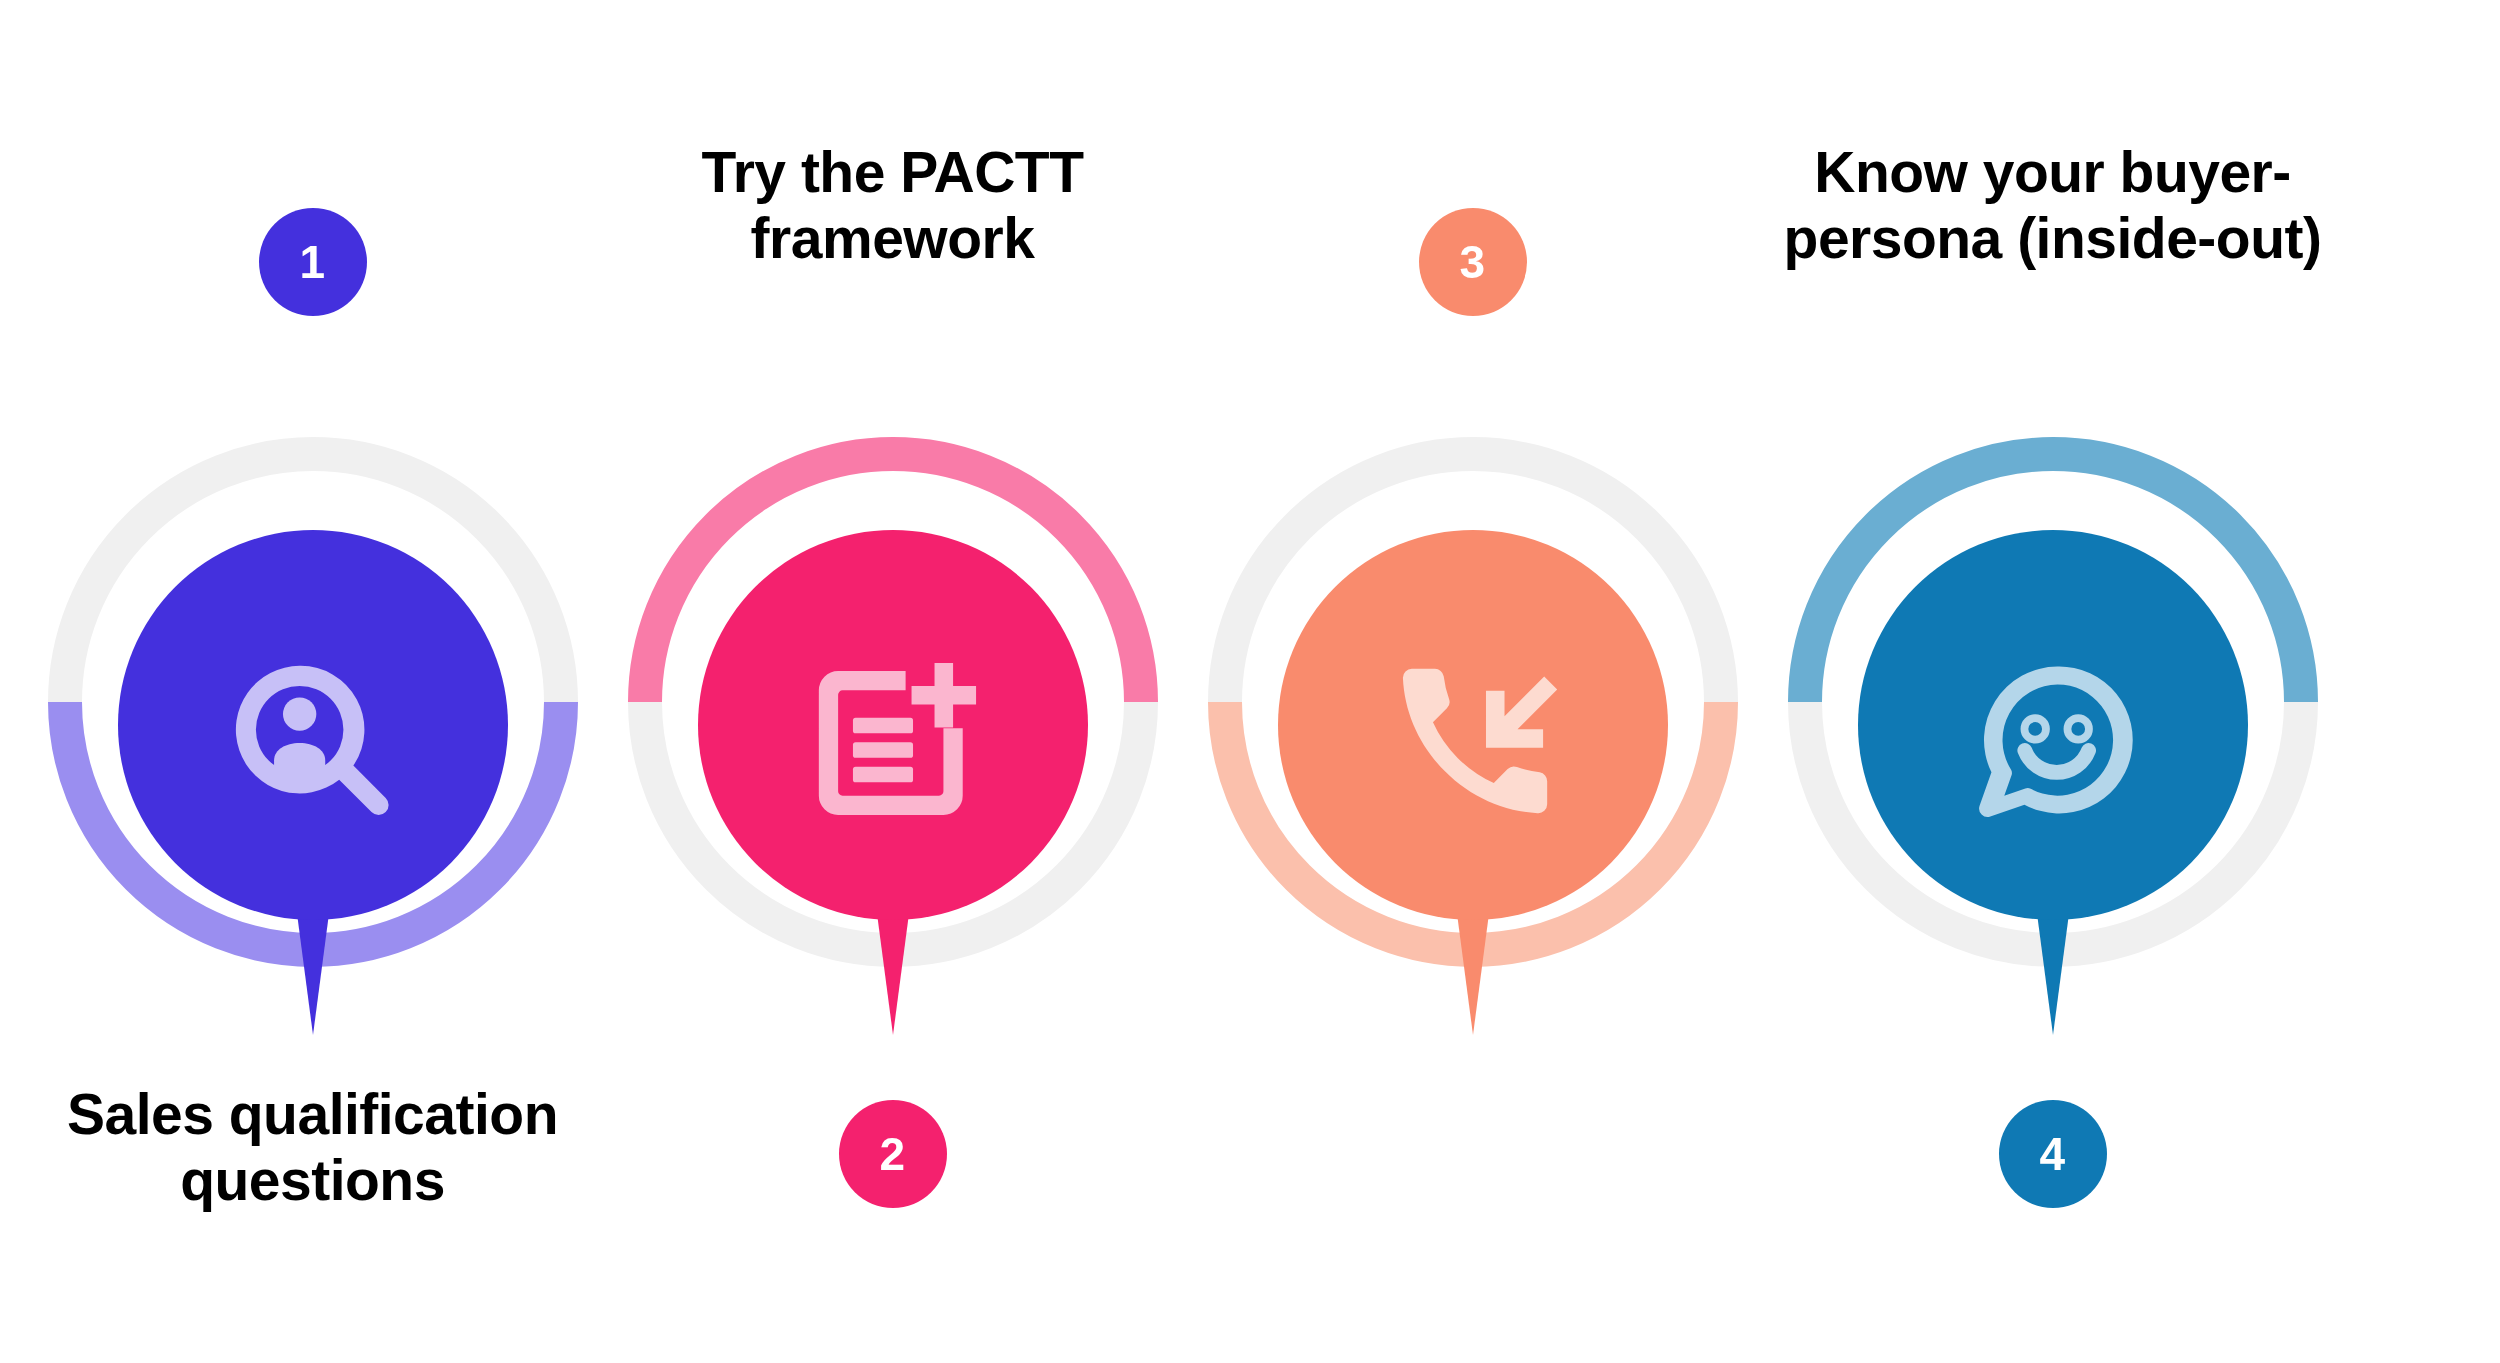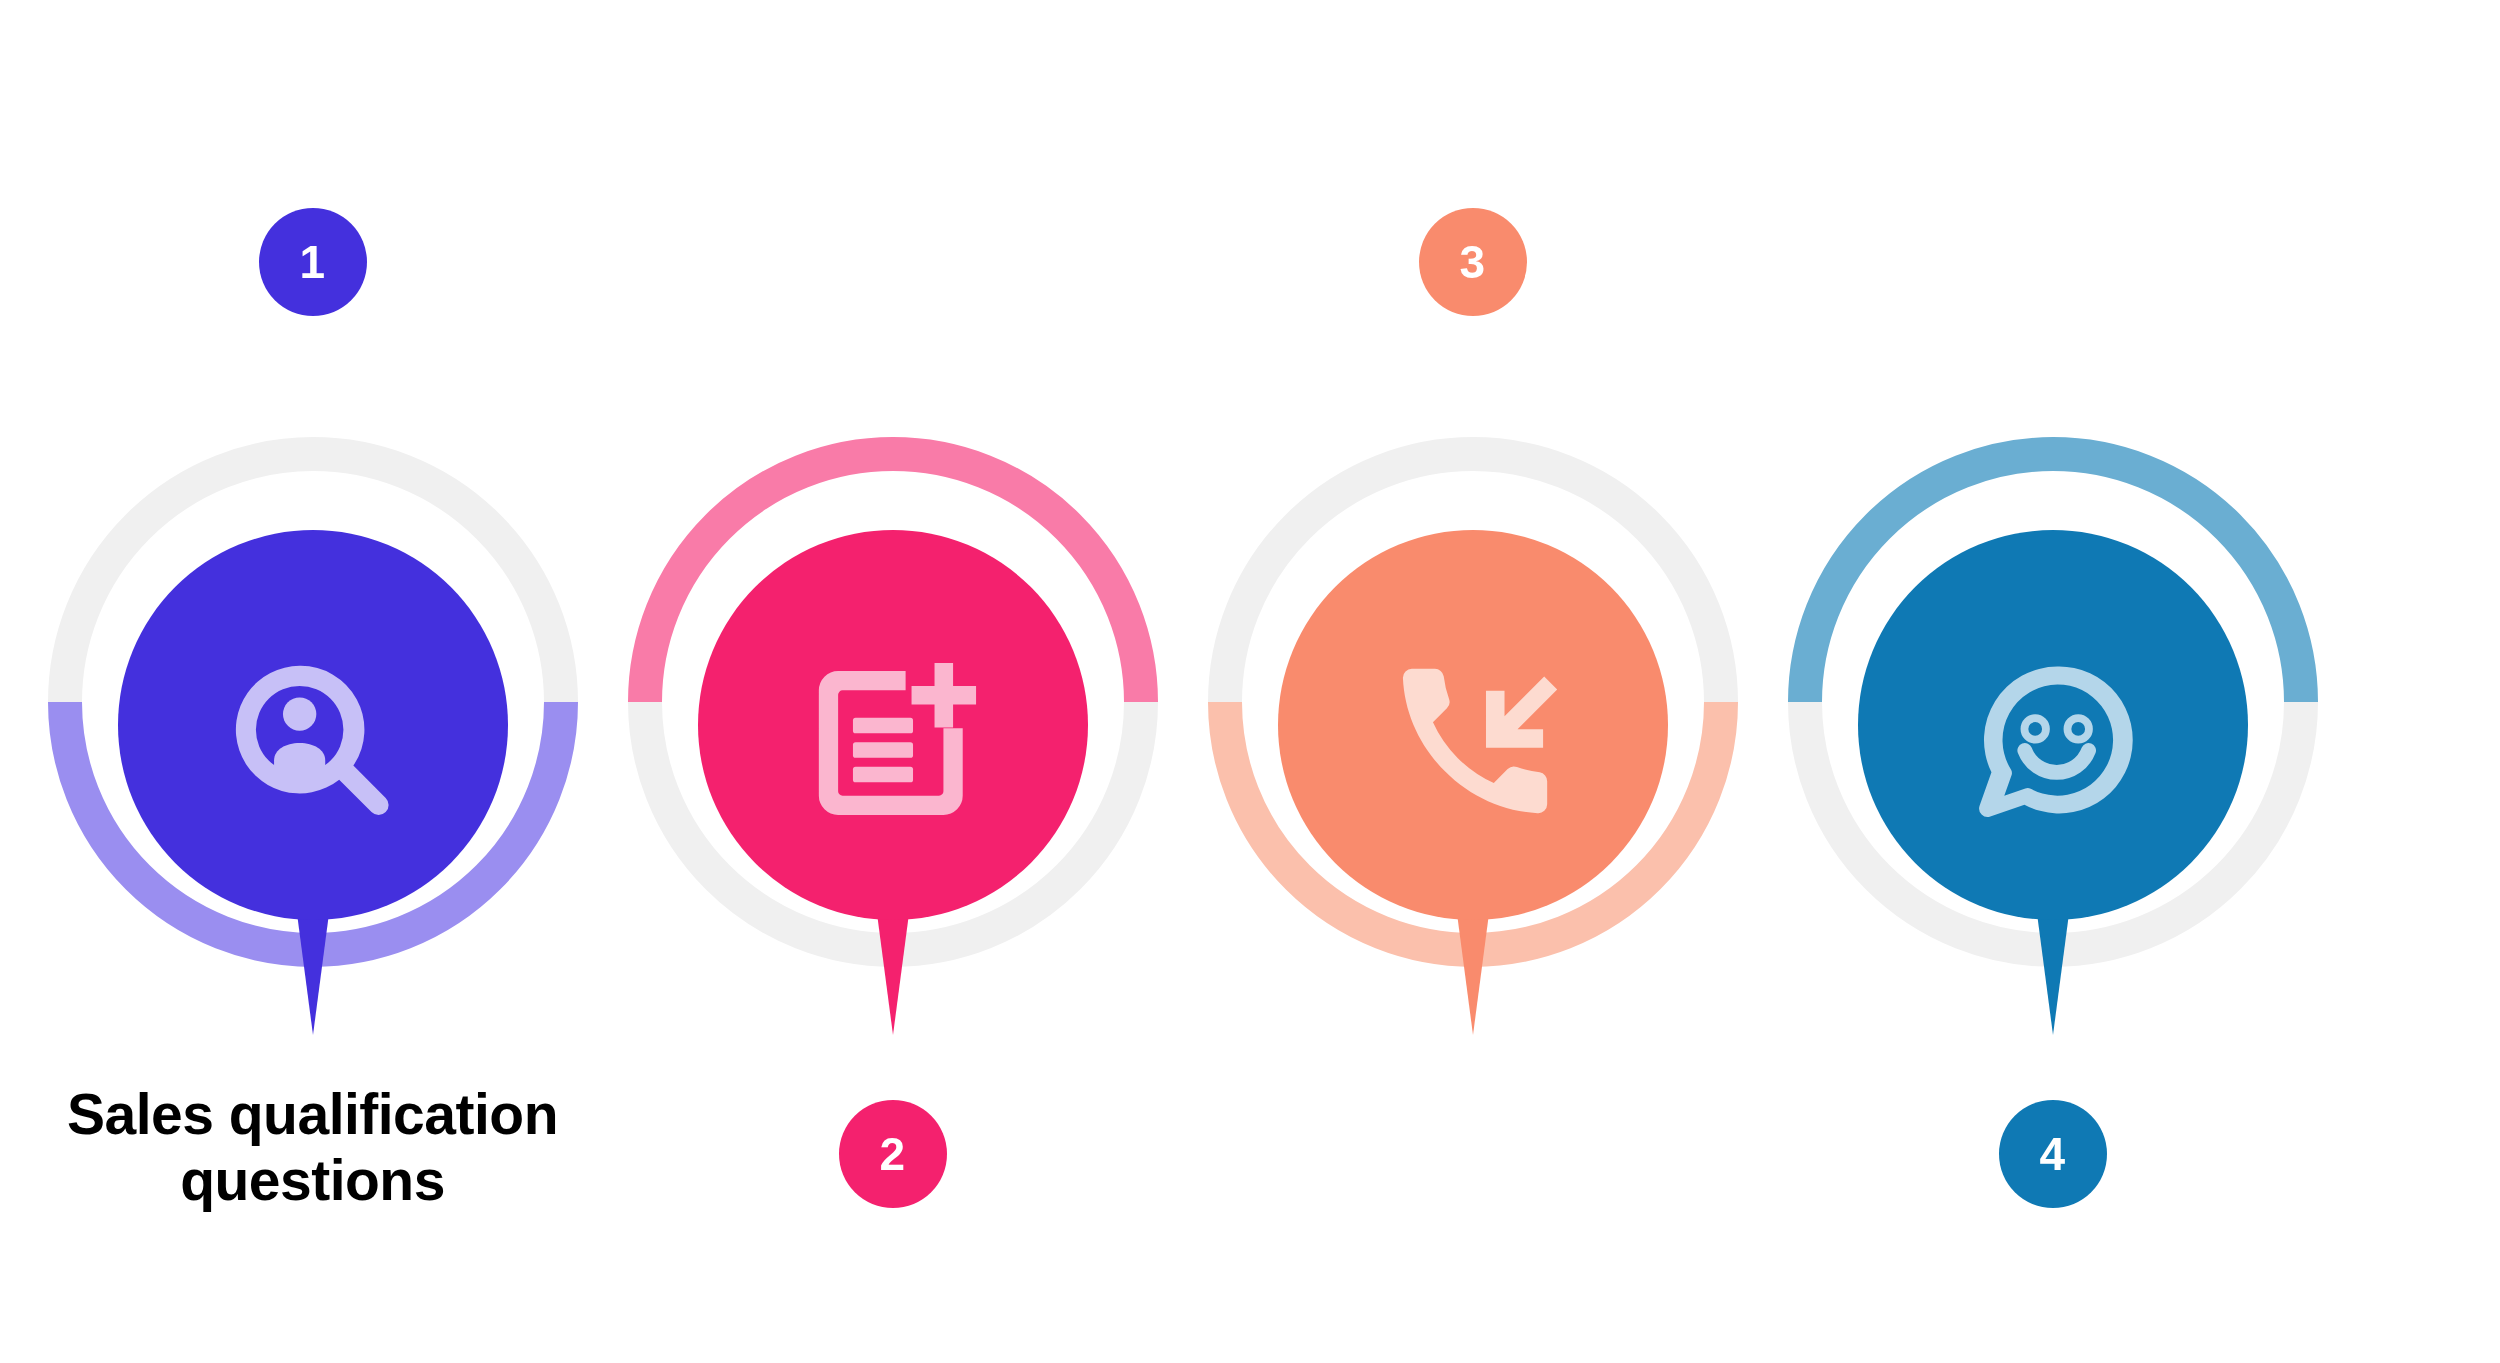--- a/index.html
+++ b/index.html
@@ -158,20 +158,21 @@
         <div class="icon-holder">
           <svg xmlns="http://www.w3.org/2000/svg" viewBox="0 0 24 24" fill="#fbb6cf">
             <path d="M4.6 2.3h9.1v2.6H5.2a.6.6 0 0 0-.6.6v13a.6.6 0 0 0 .6.6h13a.6.6 0 0 0 .6-.6v-8.5h2.6v9.1a2.6 2.6 0 0 1-2.6 2.6H4.6A2.6 2.6 0 0 1 2 19.1V4.9a2.6 2.6 0 0 1 2.6-2.6z"></path>
             <path d="M17.6 1.2h2.5v3.1h3.1v2.5h-3.1v3.1h-2.5V6.8h-3.1V4.3h3.1z"></path>
             <rect x="6.6" y="8.6" width="8.1" height="2.1" rx="0.35"></rect>
             <rect x="6.6" y="11.9" width="8.1" height="2.1" rx="0.35"></rect>
             <rect x="6.6" y="15.2" width="8.1" height="2.1" rx="0.35"></rect>
           </svg>
         </div>
         <div class="badge bottom" style="background: rgb(244, 33, 110);">2</div>
+        <div class="caption top">Try the PACTT framework</div>
       </div>
       <div class="step s2">
         <div class="ring-wrap">
           <svg xmlns="http://www.w3.org/2000/svg" viewBox="0 0 560 560">
             <path d="M 528 280 A 248 248 0 0 1 32 280" fill="none" stroke="#fbc0ac" stroke-width="34"></path>
             <path d="M 32 280 A 248 248 0 0 1 528 280" fill="none" stroke="#f0f0f0" stroke-width="34"></path>
           </svg>
         </div>
         <div class="pin">
           <svg xmlns="http://www.w3.org/2000/svg" viewBox="0 0 390 510">
@@ -202,15 +203,16 @@
         </div>
         <div class="icon-holder">
           <svg xmlns="http://www.w3.org/2000/svg" viewBox="0 0 24 24" fill="#b4d6ea">
             <path d="M12.6 1.7a9.9 9.9 0 0 0-8.9 14.25l-1.6 4.5a1.15 1.15 0 0 0 1.45 1.46l4.6-1.6A9.9 9.9 0 1 0 12.6 1.7zm0 2.4a7.5 7.5 0 1 1-3.6 14.08.9.9 0 0 0-.73-.06l-2.84.99.98-2.77a.9.9 0 0 0-.06-.74A7.5 7.5 0 0 1 12.6 4.1z"></path>
             <circle cx="9.6" cy="10.1" r="1.45" fill="none" stroke="#b4d6ea" stroke-width="1.05"></circle>
             <circle cx="15.4" cy="10.1" r="1.45" fill="none" stroke="#b4d6ea" stroke-width="1.05"></circle>
             <path d="M8.2 13.0a4.6 4.6 0 0 0 8.6 0" fill="none" stroke="#b4d6ea" stroke-width="2.0" stroke-linecap="round"></path>
           </svg>
         </div>
         <div class="badge bottom" style="background: rgb(15, 121, 180);">4</div>
+        <div class="caption top">Know your buyer-persona (inside-out)</div>
       </div>
     </div>
 </div>
 
 </body></html>

